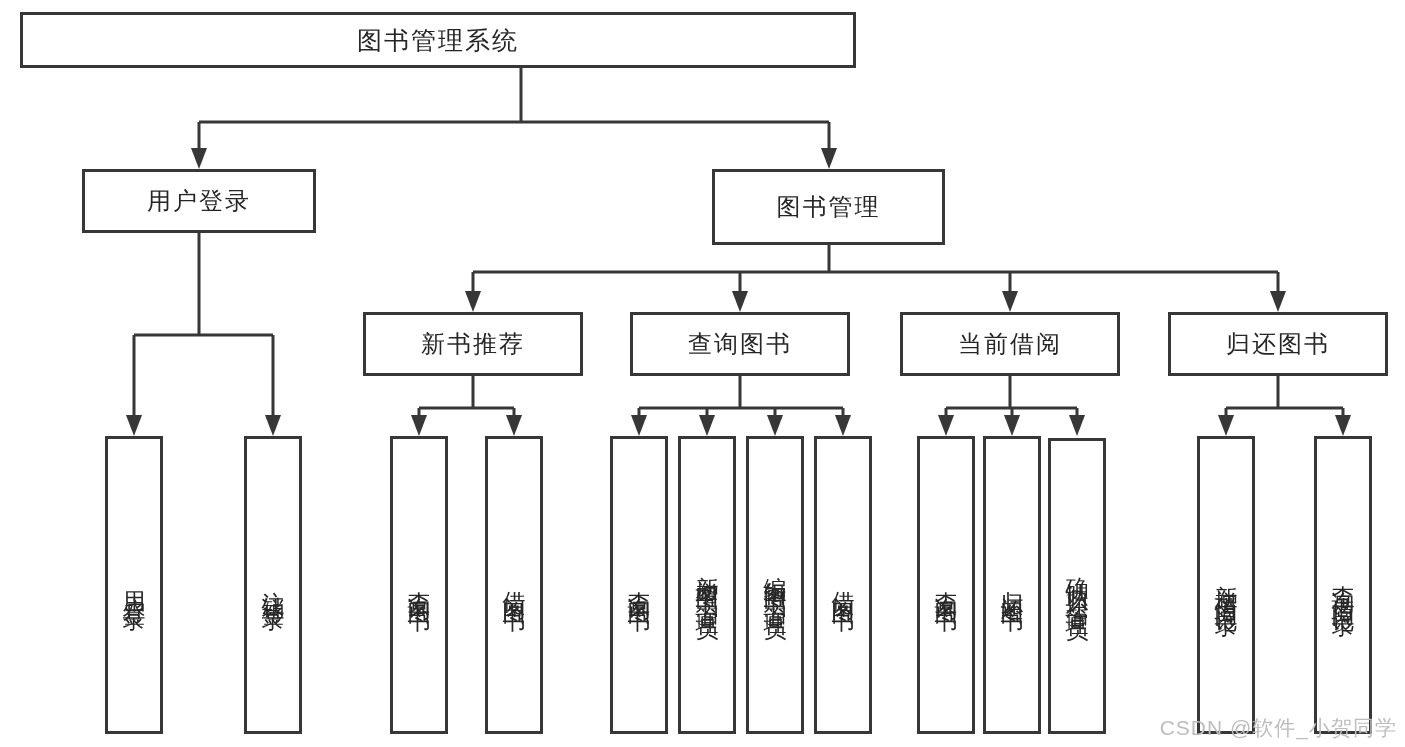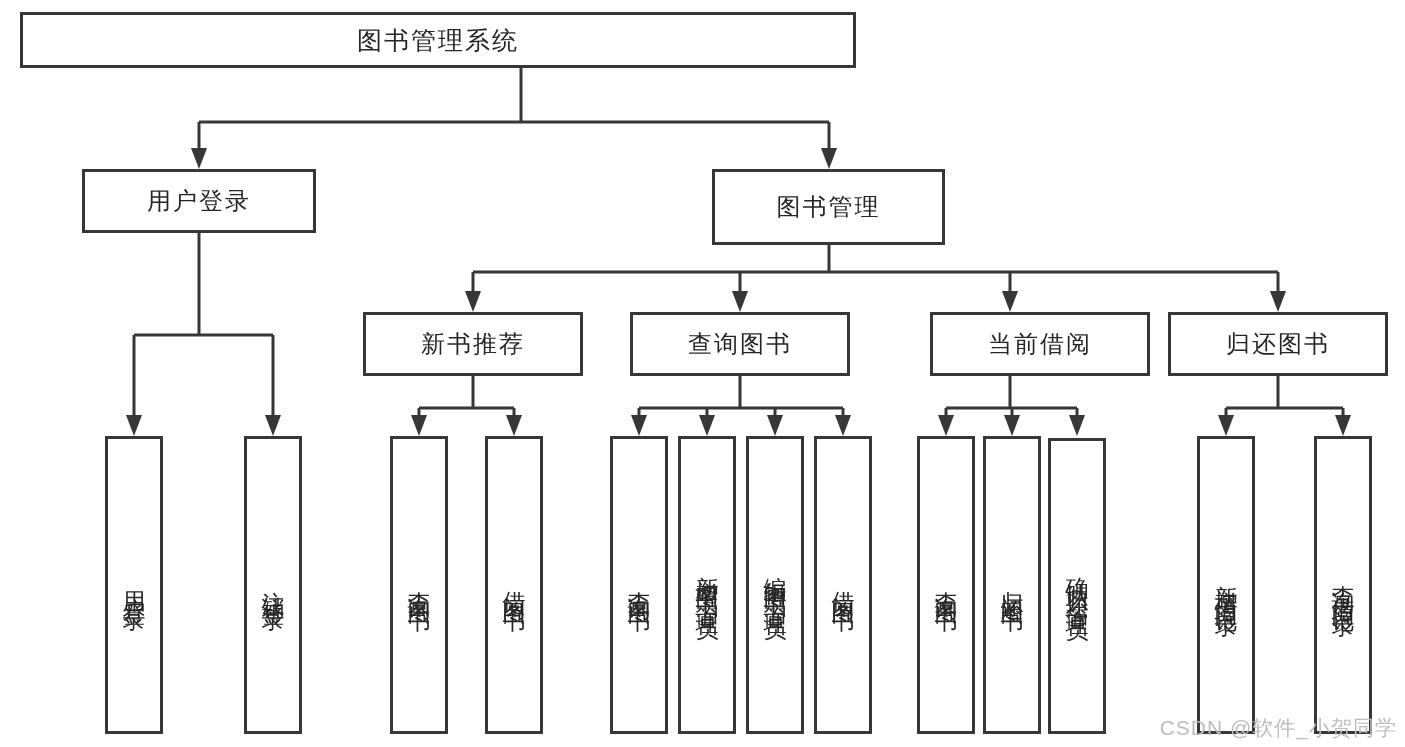--- a/index.html
+++ b/index.html
@@ -116,21 +116,21 @@
   <div class="box h-box" style="left:712px; top:169px; width:233px; height:76px;">
     <span>图书管理</span>
   </div>
 
   <div class="box h-box" style="left:363px; top:312px; width:220px; height:64px;justify-content:center;">
     <span>新书推荐</span>
   </div>
   <div class="box h-box" style="left:630px; top:312px; width:220px; height:64px;">
     <span>查询图书</span>
   </div>
-  <div class="box h-box" style="left:900px; top:312px; width:220px; height:64px;margin-left:30px;">
+  <div class="box h-box" style="left:900px; top:312px; width:220px; height:64px;">
     <span>当前借阅</span>
   </div>
   <div class="box h-box" style="left:1168px; top:312px; width:220px; height:64px;">
     <span>归还图书</span>
   </div>
 
   <div class="box v-box" style="left:105px; top:436px; width:58px; height:298px;">
     <span>用户登录</span>
   </div>
   <div class="box v-box" style="left:244px; top:436px; width:58px; height:298px;">

